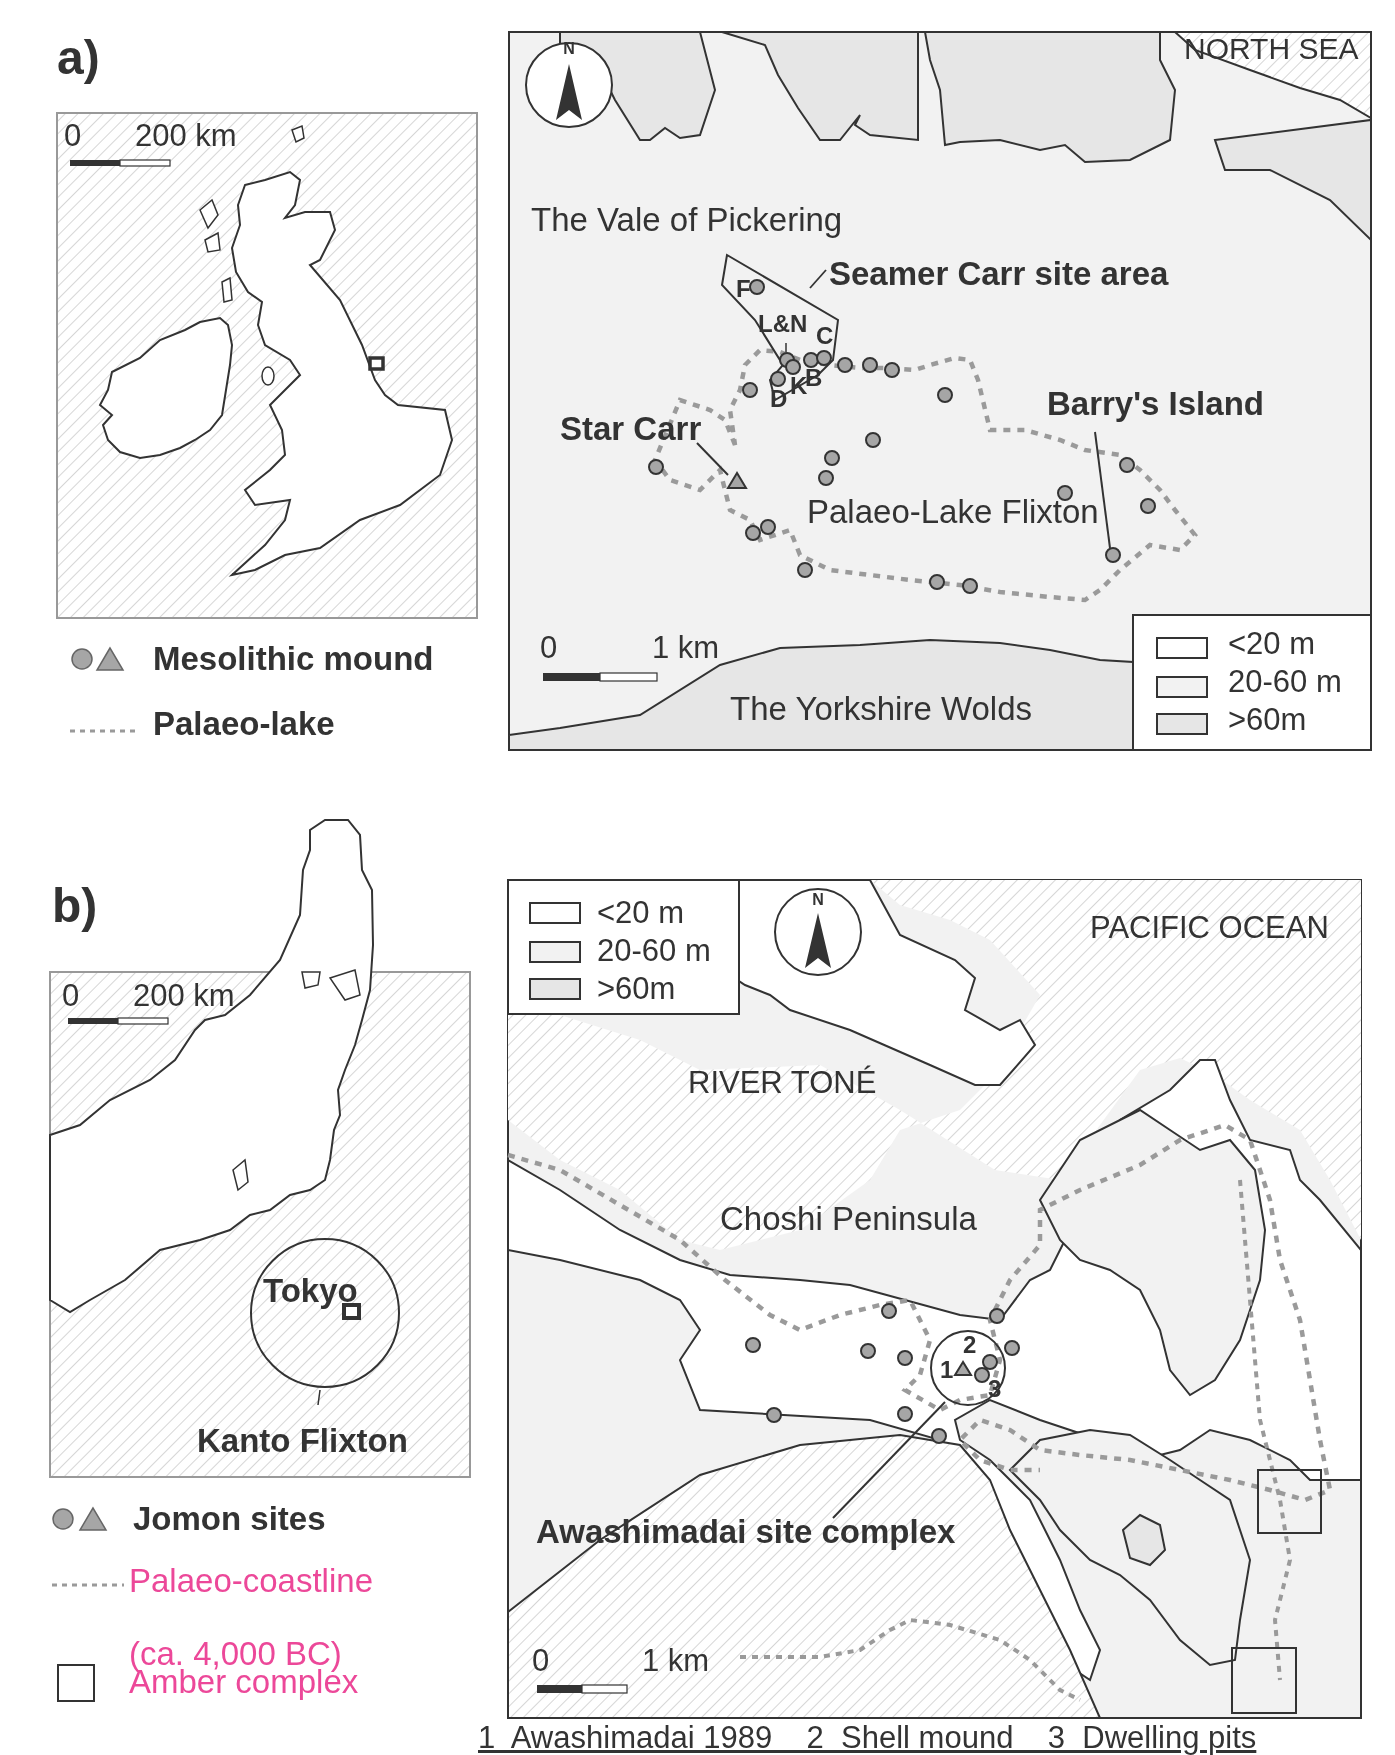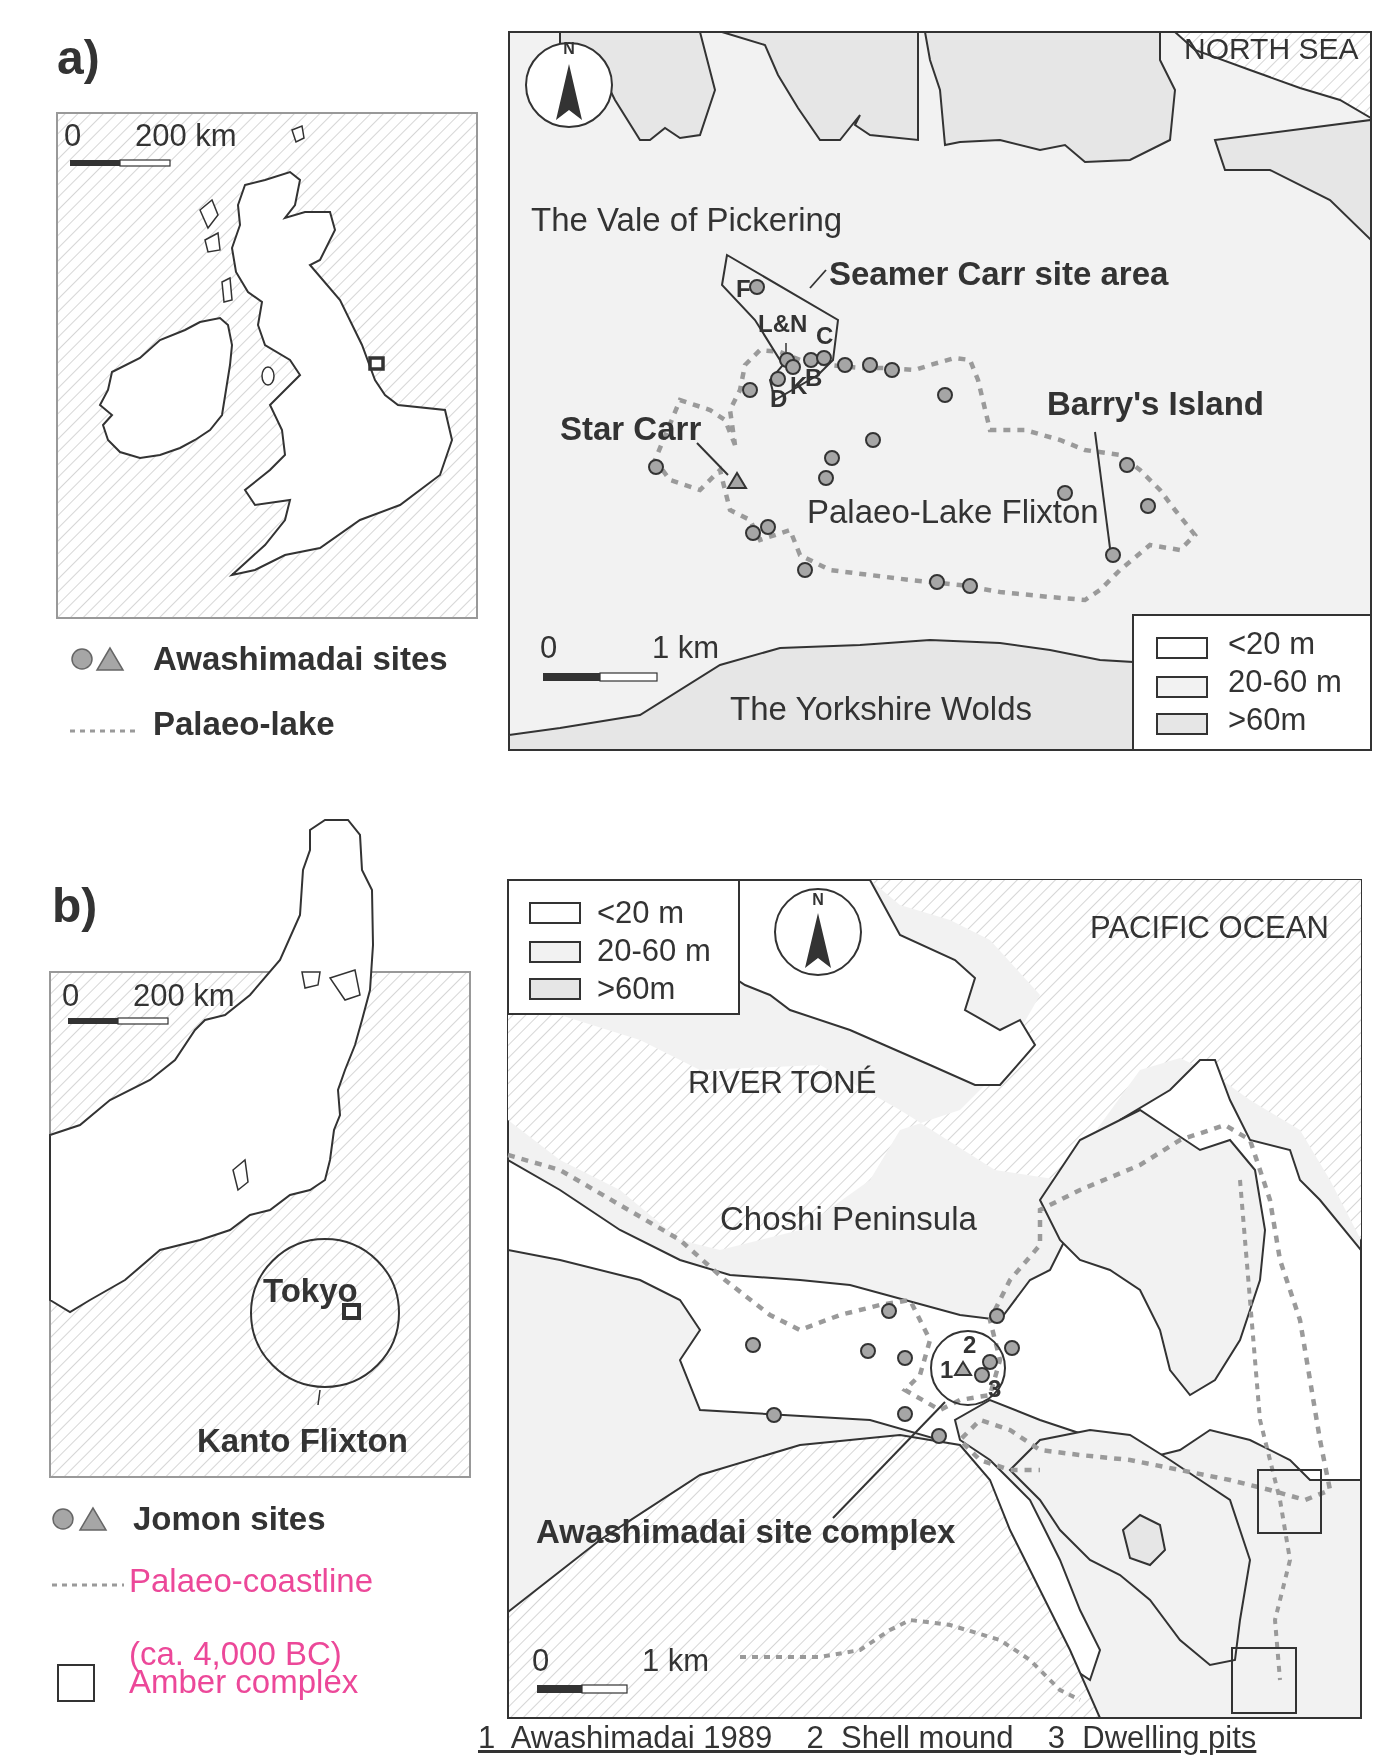--- a/index.html
+++ b/index.html
@@ -209,21 +209,21 @@
 <div class="abs" style="left:560px;top:410px;font-size:33px;font-weight:bold;">Star Carr</div>
 <div class="abs" style="left:1047px;top:385px;font-size:33px;font-weight:bold;">Barry's Island</div>
 <div class="abs" style="left:797px;top:493px;font-size:33px;margin-left:10px;">Palaeo-Lake Flixton</div>
 <div class="abs" style="left:540px;top:630px;font-size:31px;">0</div>
 <div class="abs" style="left:652px;top:630px;font-size:31px;">1 km</div>
 <div class="abs" style="left:730px;top:690px;font-size:33px;">The Yorkshire Wolds</div>
 <div class="abs" style="left:1228px;top:626px;font-size:31px;">&lt;20 m</div>
 <div class="abs" style="left:1228px;top:664px;font-size:31px;">20-60 m</div>
 <div class="abs" style="left:1228px;top:702px;font-size:31px;">&gt;60m</div>
 
-<div class="abs legend-text" style="left:153px;top:640px;">Awashimadai sites</div>
+<div class="abs legend-text" style="left:153px;top:640px;">Mesolithic mound</div>
 <div class="abs legend-text" style="left:153px;top:705px;">Palaeo-lake</div>
 
 <div class="abs panel-label" style="left:52px;top:878px;">b)</div>
 
 <div class="abs" style="left:62px;top:978px;font-size:31px;">0</div>
 <div class="abs" style="left:133px;top:978px;font-size:31px;">200 km</div>
 <div class="abs" style="left:215px;top:1272px;font-size:33px;font-weight:bold;margin-left:48px;">Tokyo</div>
 <div class="abs" style="left:197px;top:1422px;font-size:33px;font-weight:bold;">Kanto Flixton</div>
 
 <div class="abs" style="left:597px;top:895px;font-size:31px;">&lt;20 m</div>

